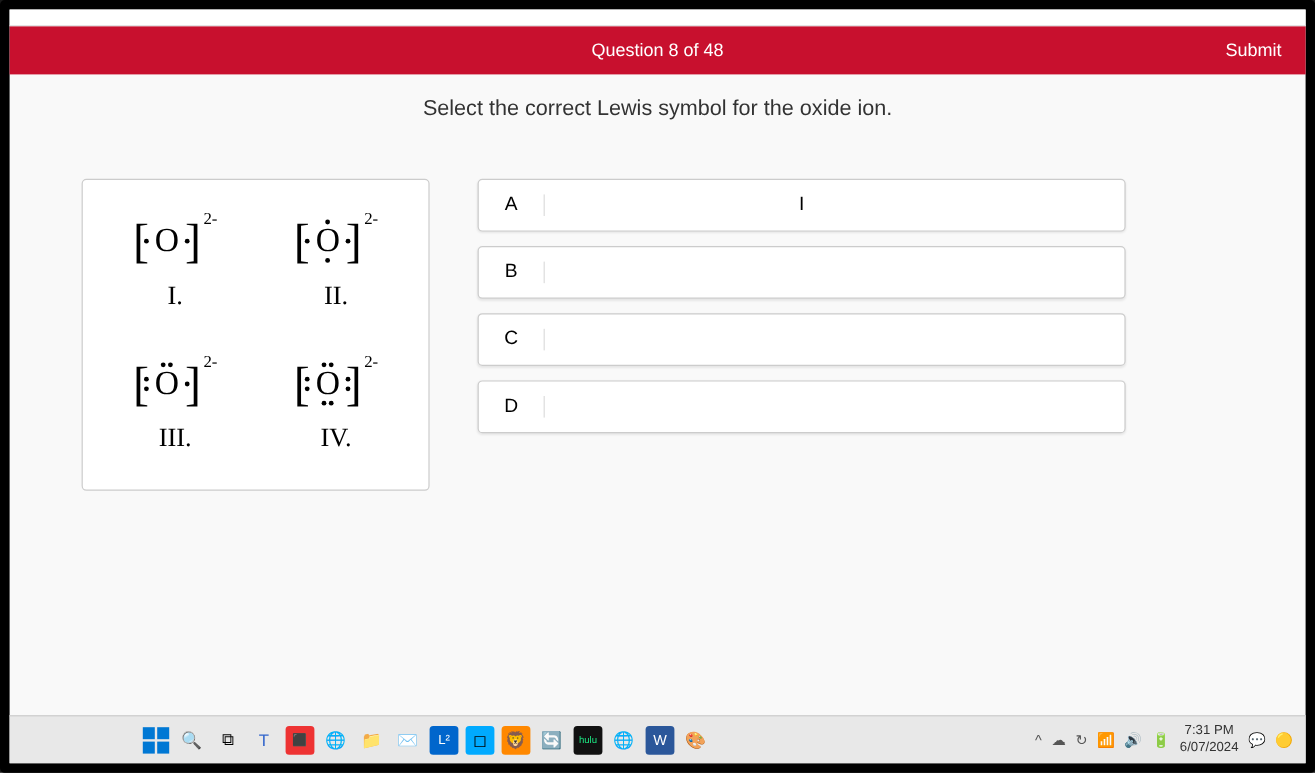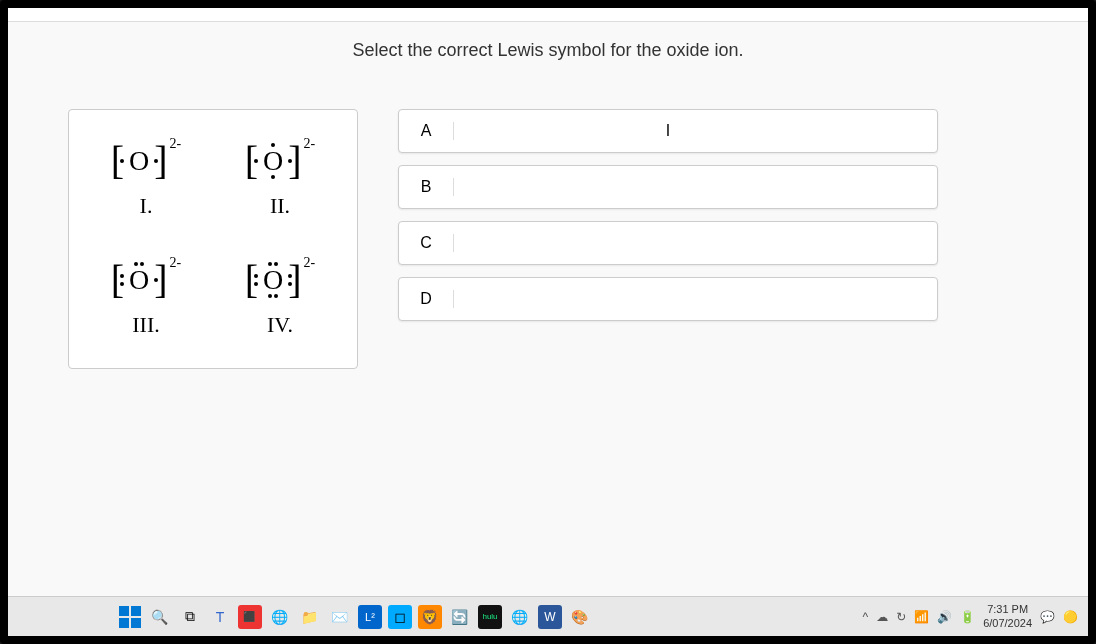--- a/index.html
+++ b/index.html
@@ -229,20 +229,24 @@
       color: #555;
     }
 
   </style>
 </head>
 <body>
 
 <div class="screen">
   <div class="topbar"></div>
 
+  <div class="header-bar">
+    <div class="question-counter">Question 8 of 48</div>
+    <div class="submit-btn">Submit</div>
+  </div>
 
   <div class="question-text">Select the correct Lewis symbol for the oxide ion.</div>
 
   <div class="content">
 
     <div class="lewis-box">
 
       <div class="lewis-item">
         <div class="lewis-symbol-container">
           <span class="bracket">[</span>

